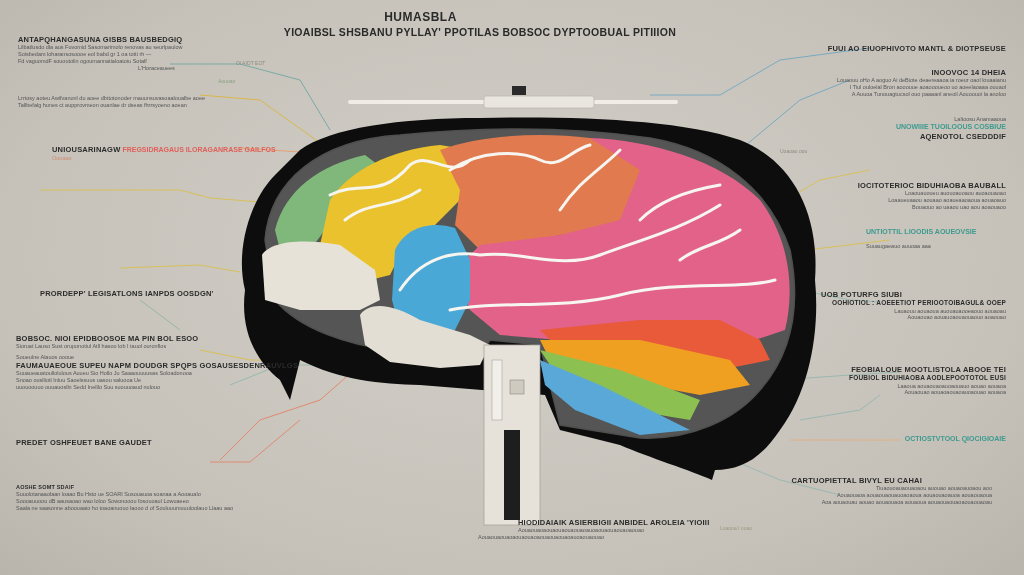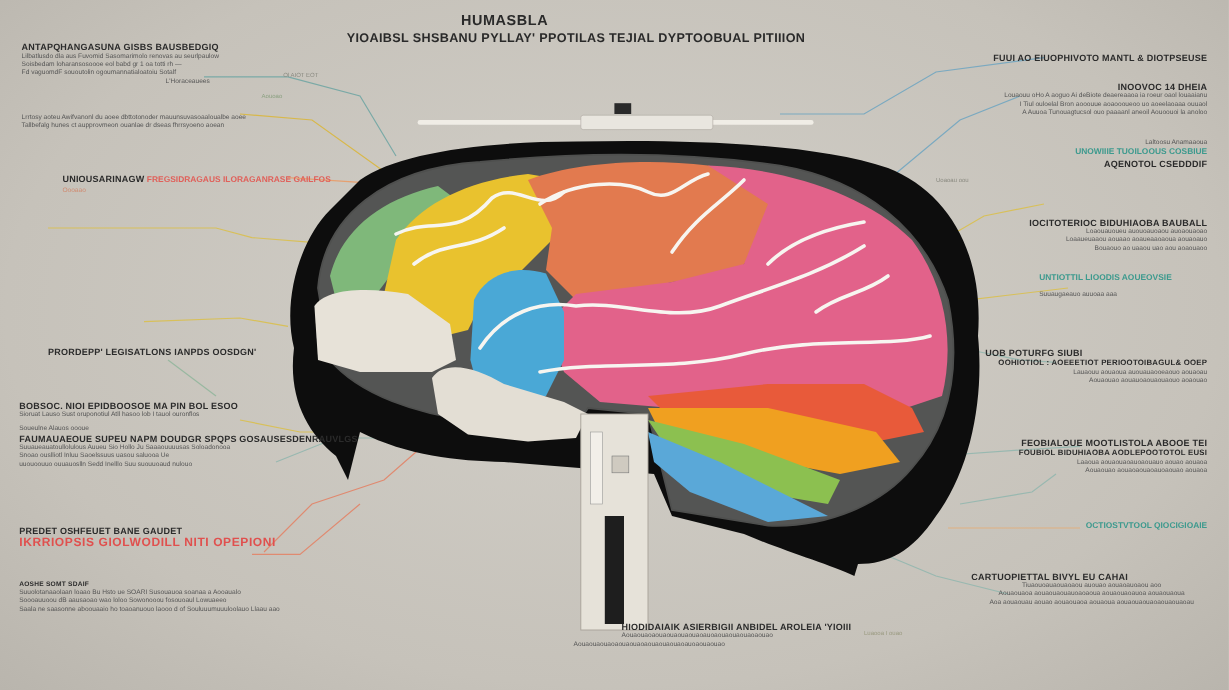--- a/index.html
+++ b/index.html
@@ -16,21 +16,21 @@
   .lbl .bigred{color:#e0504e;font-weight:bold;font-size:10px;letter-spacing:0.5px;}
   .right{text-align:right;}
   svg.overlay{position:absolute;left:0;top:0;}
 </style>
 </head>
 <body>
 
 <div class="bg"></div>
 
 <div class="title t1">HUMASBLA</div>
-<div class="title t2">YIOAIBSL SHSBANU PYLLAY' PPOTILAS TEJIAL DYPTOOBUAL PITIIION</div>
+<div class="title t2">YIOAIBSL SHSBANU PYLLAY' PPOTILAS BOBSOC DYPTOOBUAL PITIIION</div>
 
 <svg class="overlay" width="1024" height="575" viewBox="0 0 1024 575">
 
   <g fill="none" stroke-width="1">
     <polyline points="170,64 240,64 300,80 330,130" stroke="#7aa9a6"></polyline>
     <polyline points="200,95 260,100 330,150" stroke="#d8b84a"></polyline>
     <polyline points="240,148 300,152 340,160" stroke="#e6a070"></polyline>
     <polyline points="40,190 180,190 210,198 260,202" stroke="#d8c05a"></polyline>
     <polyline points="120,268 200,265 240,272" stroke="#d8c05a"></polyline>
     <polyline points="140,300 180,330" stroke="#98b8a0"></polyline>
@@ -116,21 +116,20 @@
   <div class="s" style="margin-top:4px">Soueulne Alauos oooue</div>
 </div>
 <div class="lbl" style="left:16px;top:361px;">
   <div class="h">FAUMAUAEOUE SUPEU NAPM DOUDGR SPQPS GOSAUSESDENRAUVLGS</div>
   <div class="s">Suuaueauatoullolulous Auueu Sio Hollo Ju Saaaouuuusas Soloadonooa</div>
   <div class="s">Snoao ouslliotl Inluu Saoelssuus uasou saluooa Ue</div>
   <div class="s">uuouoouuo ouuauoslln Sedd Inelllo Suu suouuoaud nulouo</div>
 </div>
 <div class="lbl" style="left:16px;top:438px;">
   <div class="h">PREDET OSHFEUET BANE GAUDET</div>
-  <div class="bigred">IKRRIOPSIS GIOLWODILL NITI OPEPIONI</div>
 </div>
 <div class="lbl" style="left:16px;top:484px;">
   <div class="h" style="font-size:5.5px">AOSHE SOMT SDAIF</div>
   <div class="s">Suuolotanaaolaan loaao Bu Hsto ue SOARI Susouauoa soanaa a Aooaualo</div>
   <div class="s">Soooauuoou dB aausaoao wao loloo Sowonooou fosouoaul Lowuaeeo</div>
   <div class="s">Saala ne saasonne aboouaaio ho toaoanuouo laooo d of Souluuumuuuloolauo Llaau aao</div>
 </div>
 
 <div class="lbl right" style="right:18px;top:44px;margin-left:12px;">
   <div class="h">FUUI AO EIUOPHIVOTO MANTL &amp; DIOTPSEUSE</div>
@@ -164,21 +163,21 @@
 </div>
 <div class="lbl right" style="right:18px;top:365px;">
   <div class="h">FEOBIALOUE MOOTLISTOLA ABOOE TEI</div>
   <div class="h" style="font-size:6.5px">FOUBIOL BIDUHIAOBA AODLEPOOTOTOL EUSI</div>
   <div class="s">Laaoua aouaouaoauoaouauo aouao aouaoa</div>
   <div class="s">Aouaouao aouaoaouaoauoaouao aouaoa</div>
 </div>
 <div class="lbl right" style="right:18px;top:435px;">
   <div class="teal">OCTIOSTVTOOL QIOCIGIOAIE</div>
 </div>
-<div class="lbl right" style="right:14px;top:476px;text-align:center;">
+<div class="lbl right" style="right:32px;top:476px;">
   <div class="h" style="margin-right:70px">CARTUOPIETTAL BIVYL EU CAHAI</div>
   <div class="s">Tiuaouoauaouaoaou auouao aouaoauoaou aoo</div>
   <div class="s">Aouaouaoa aouaouaouauoaoaoua aouaouaoauoa aouaouaoua</div>
   <div class="s">Aoa aouaouau aouao aouaouaoa aouaoua aouaouaouaoaouaouaoau</div>
 </div>
 
 <div class="lbl" style="left:518px;top:518px;">
   <div class="h">HIODIDAIAIK ASIERBIGII ANBIDEL AROLEIA 'YIOIII</div>
   <div class="s">Aouaouaoaouaouaouaouaoauoaouaouaouaoaouao</div>
   <div class="s" style="margin-left:-40px">Aouaouaouaoaouaouaoaouaouaouaoauoaouaouao</div>

